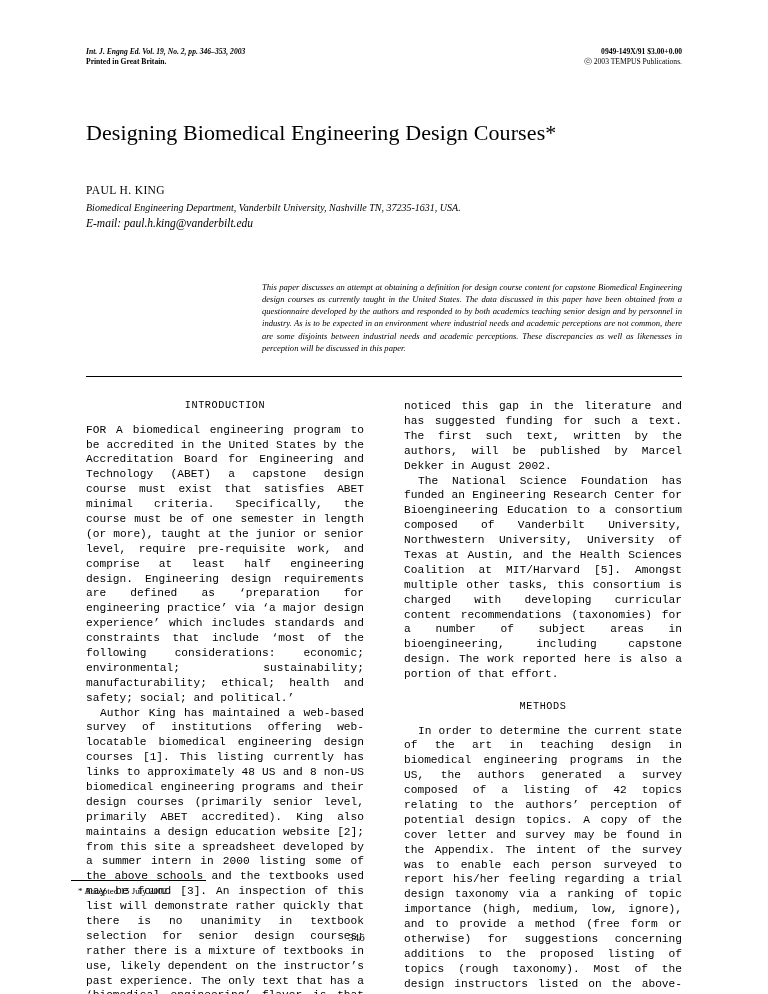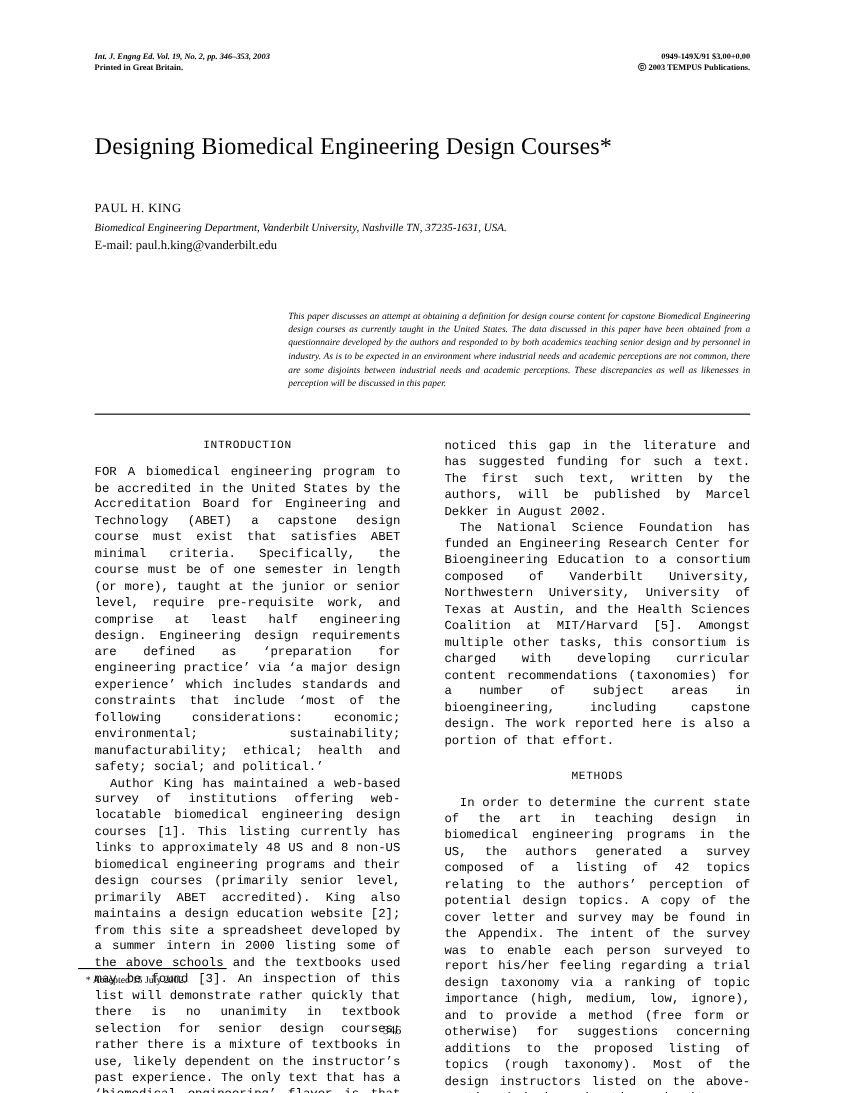--- a/index.html
+++ b/index.html
@@ -36,21 +36,21 @@
     align-items: flex-start;
     font-size: 7.6px;
     line-height: 1.35;
     font-weight: bold;
   }
   .runhead .left { text-align: left; }
   .runhead .right { text-align: right; font-weight: bold; }
   .runhead .left .l1 { font-style: italic; font-weight: bold; }
   .runhead .left .l2 { font-weight: bold; }
   .runhead .right .r1 { font-weight: bold; }
-  .runhead .right .r2 { font-weight: bold; }
+  .runhead .right .r2 { font-weight: normal; }
 
   
   .title {
     margin-top: 52px;
     font-size: 22px;
     line-height: 1.22;
     font-weight: normal;
     letter-spacing: 0.1px;
   }
 
@@ -63,20 +63,21 @@
   .author-name {
     font-variant: normal;
     letter-spacing: 0.4px;
     font-size: 11.5px;
   }
   .author-affil {
     font-style: italic;
     font-size: 10px;
   }
   .author-email {
+    font-style: italic;
     font-size: 11.5px;
   }
   .author-block + .author-block { margin-top: 9px; }
 
   
   .abstract-wrap {
     margin-top: 16px;
     display: flex;
     justify-content: flex-end;
   }

